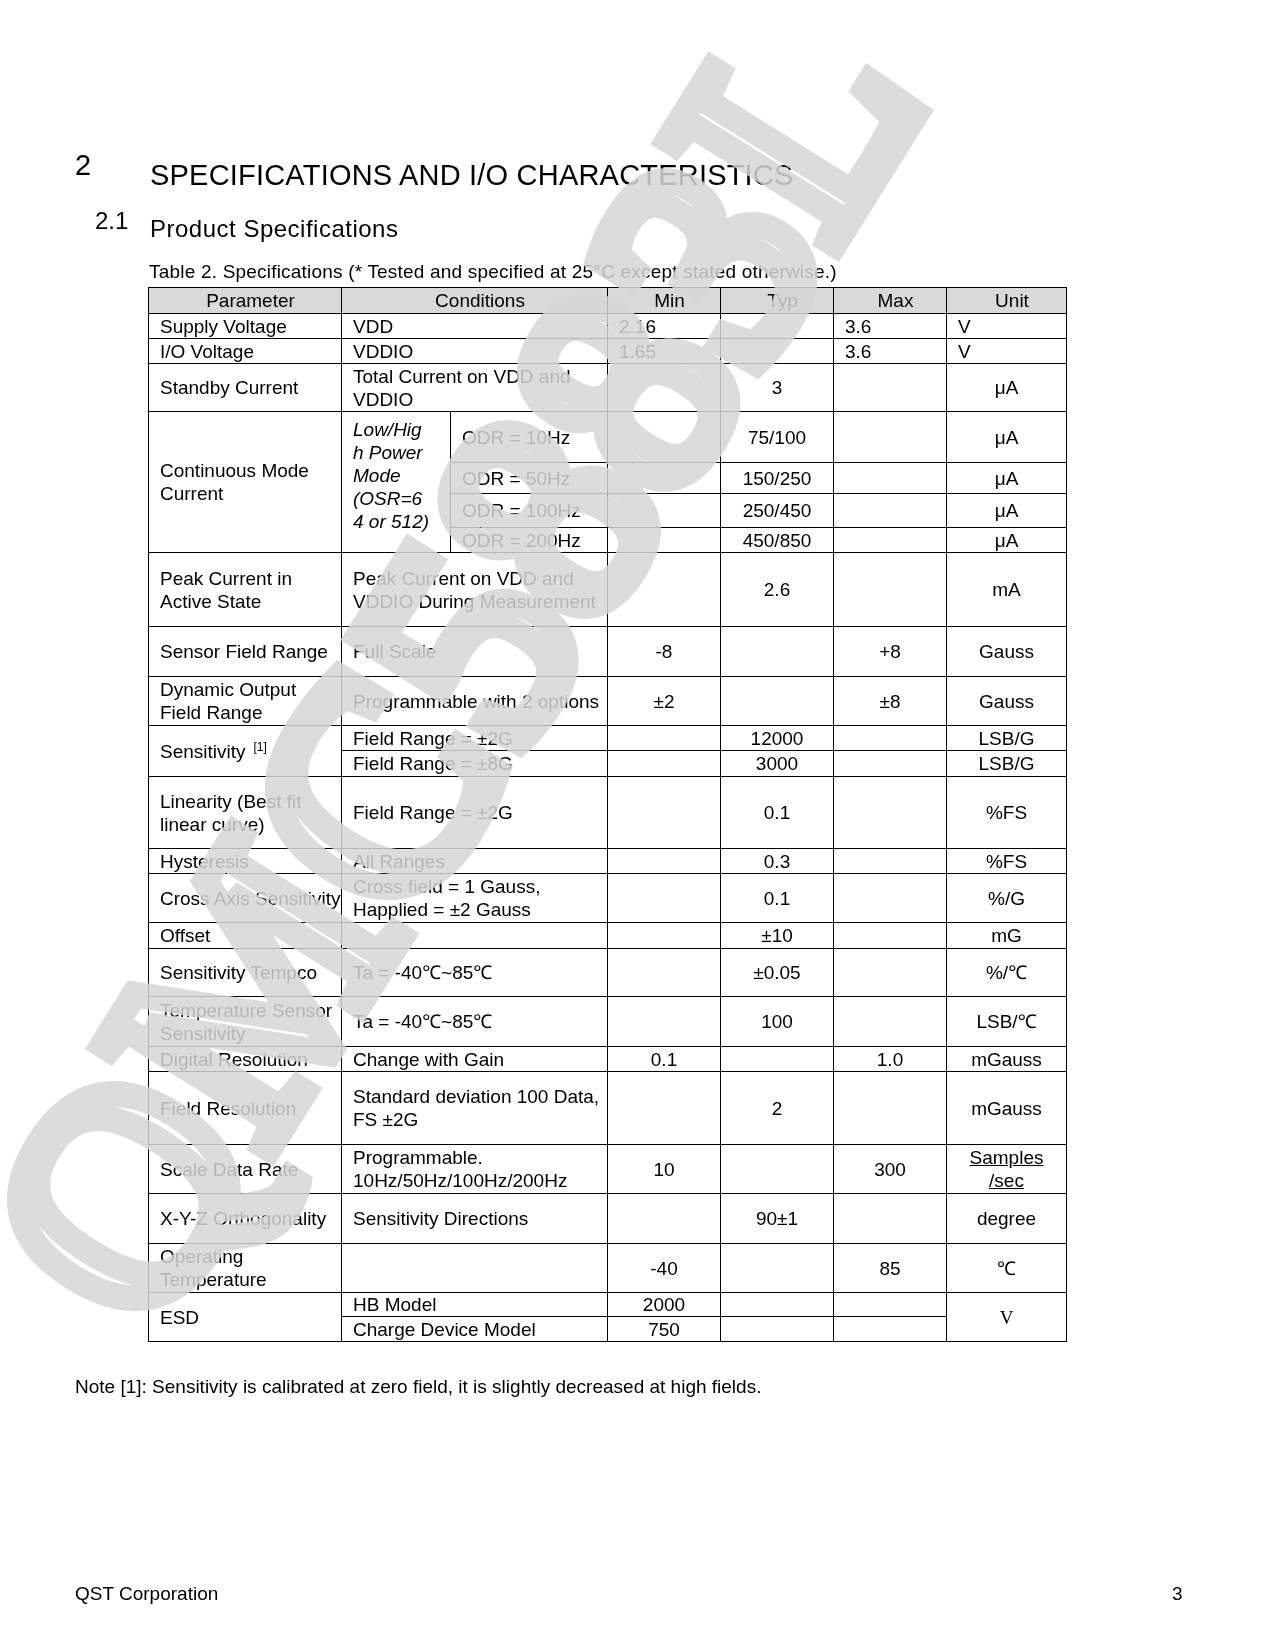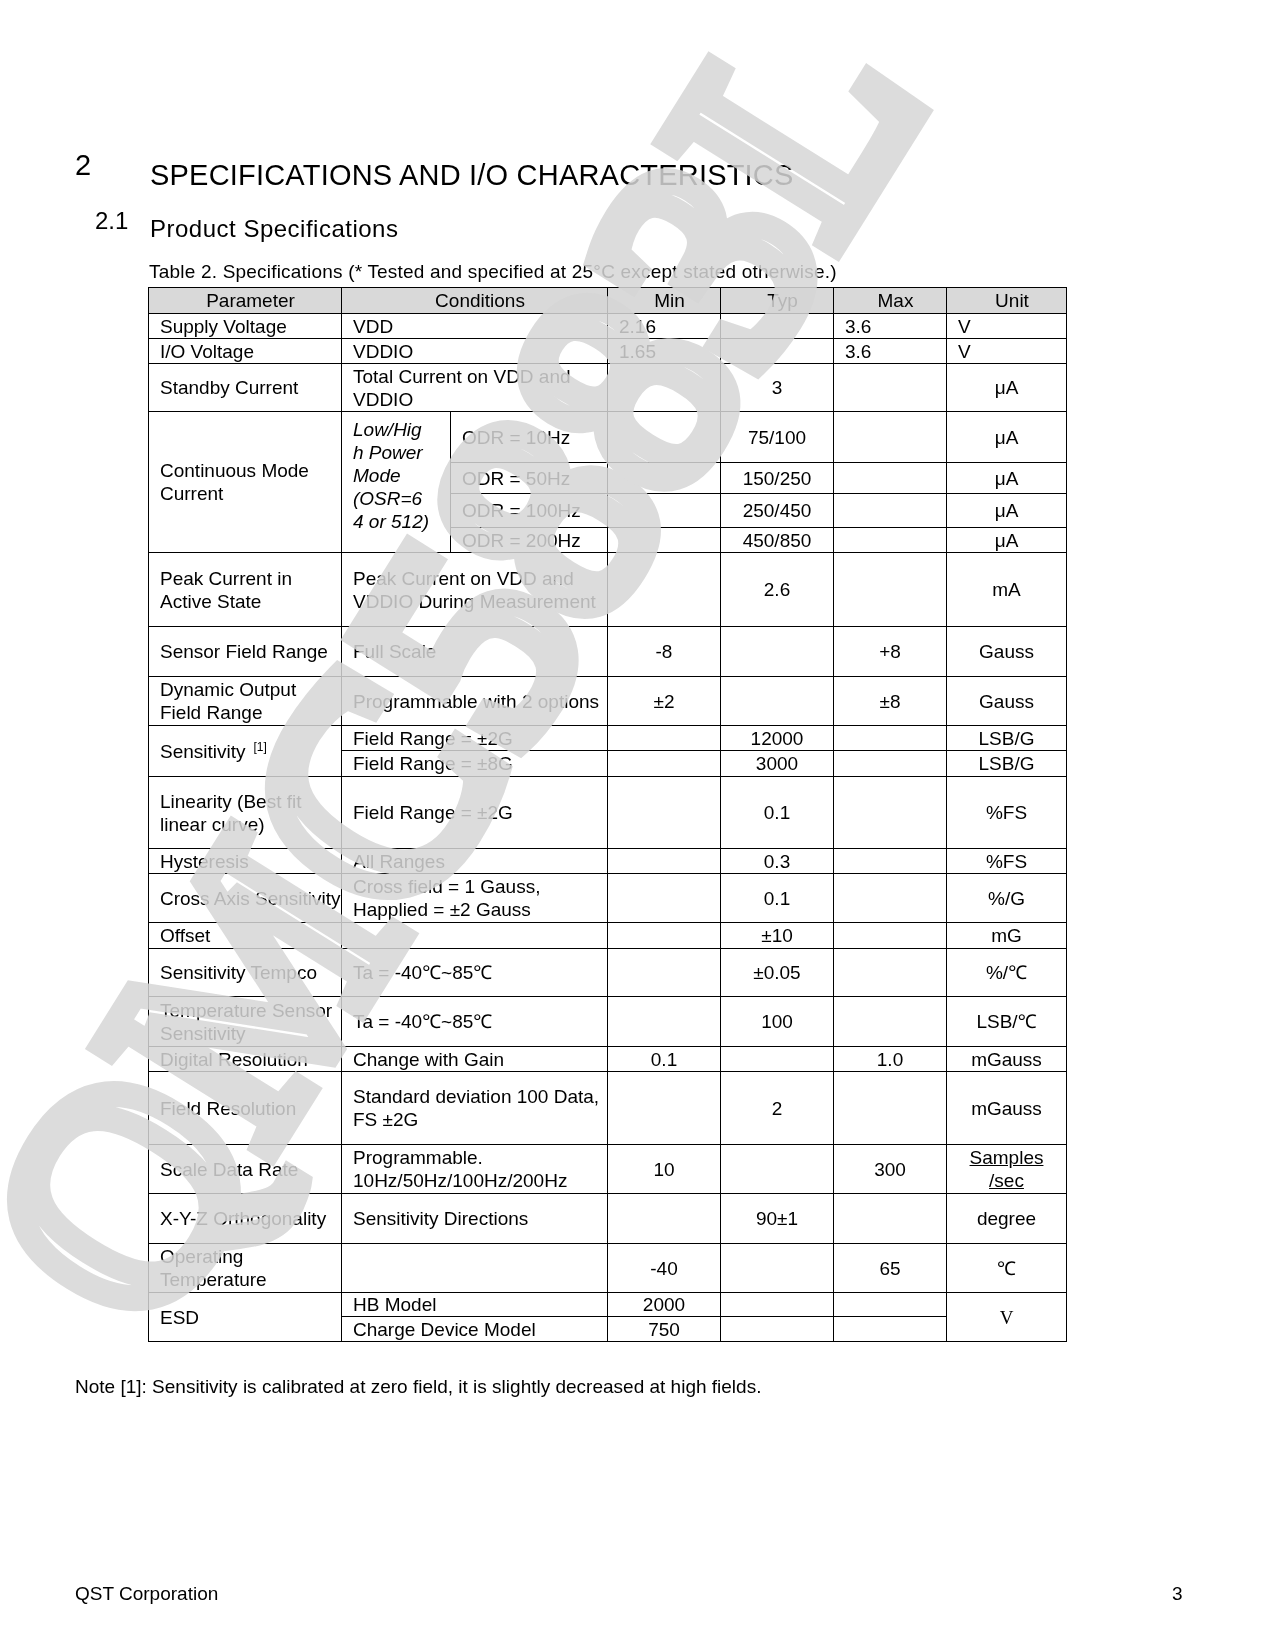--- a/index.html
+++ b/index.html
@@ -242,21 +242,21 @@
     <td class="c"></td>
     <td class="c">90±1</td>
     <td class="c"></td>
     <td class="c">degree</td>
   </tr>
   <tr style="height:49px">
     <td>Operating Temperature</td>
     <td colspan="2"></td>
     <td class="c">-40</td>
     <td class="c"></td>
-    <td class="c">65</td>
+    <td class="c">85</td>
     <td class="c serif">℃</td>
   </tr>
 
   <tr style="height:24px">
     <td rowspan="2">ESD</td>
     <td colspan="2">HB  Model</td>
     <td class="c">2000</td>
     <td></td>
     <td></td>
     <td rowspan="2" class="c serif">V</td>

